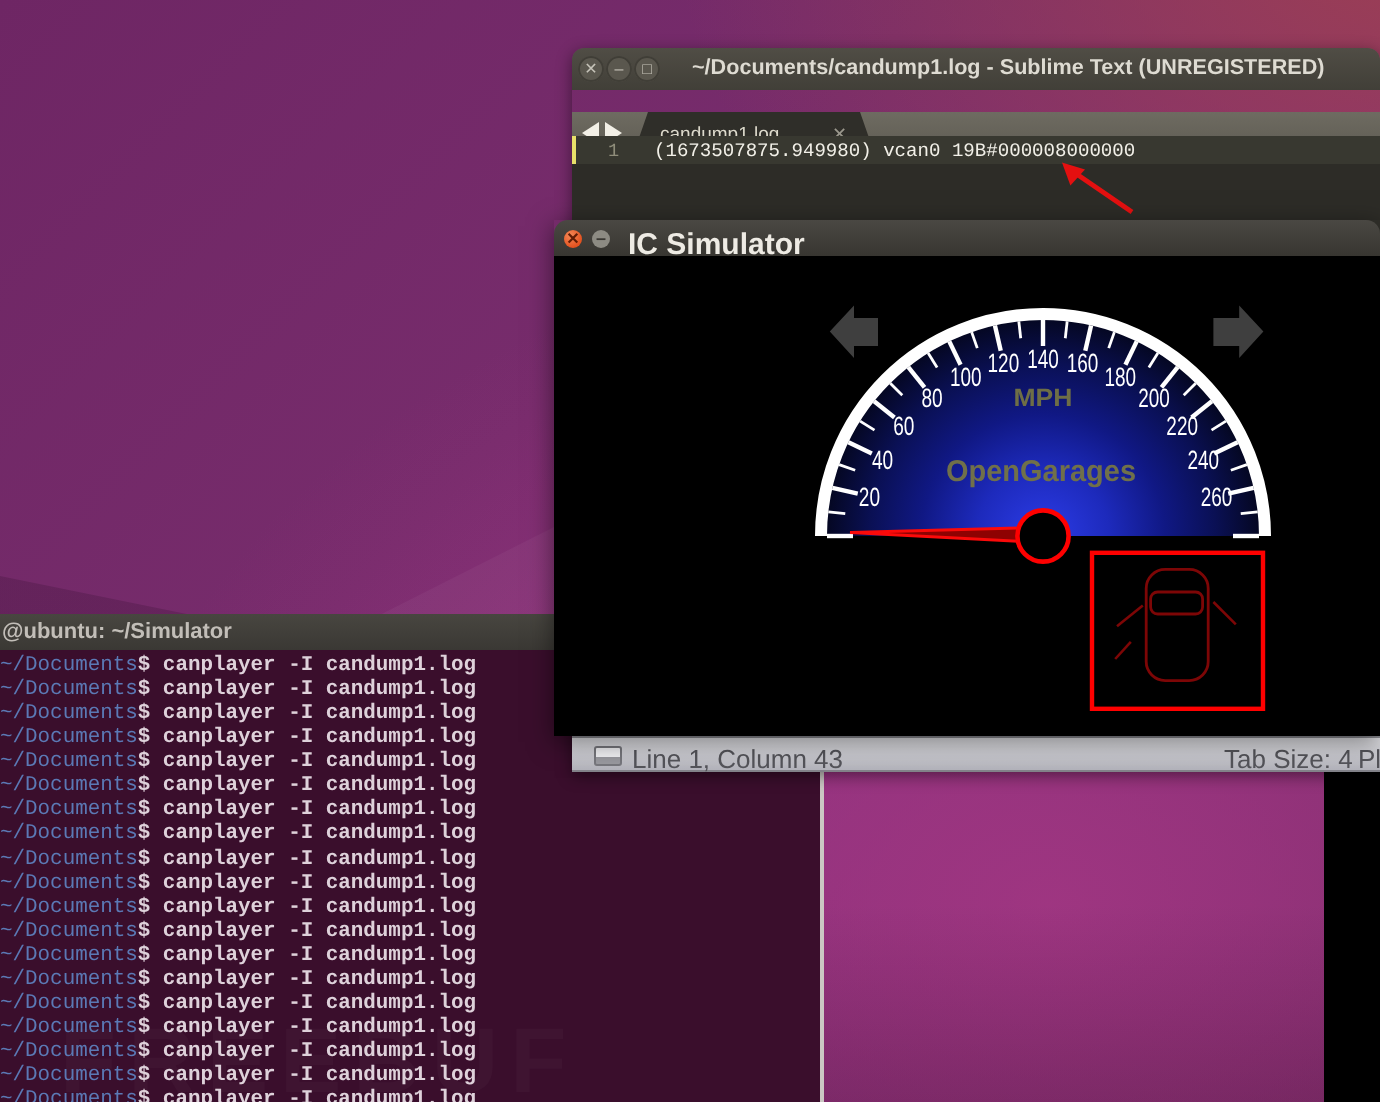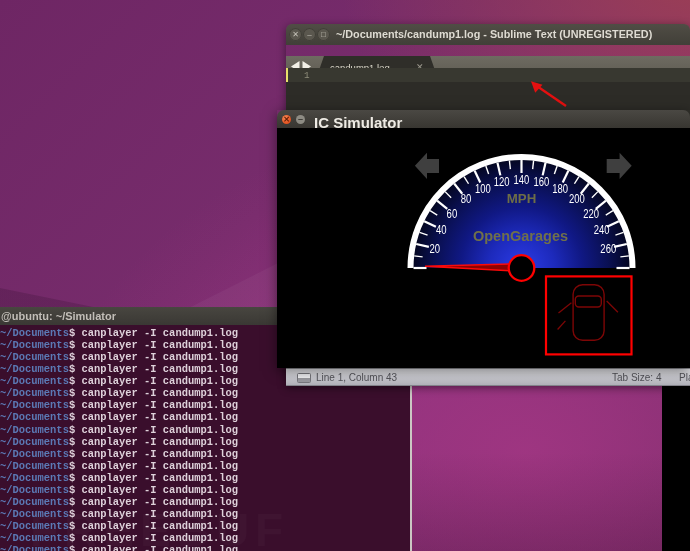--- a/index.html
+++ b/index.html
@@ -13,37 +13,37 @@
   }
   .abs{position:absolute}
   
   #blackbr{left:662px;top:386px;width:28px;height:165px;background:#000}
   
   #term{left:-10px;top:307px;width:422px;height:244px;}
   #termbar{left:0;top:0;width:100%;height:18px;background:linear-gradient(#484640,#3a3834);border-radius:8px 8px 0 0}
   #termtitle{left:11px;top:3px;font-size:11px;font-weight:bold;color:#c2beb8;white-space:nowrap}
   #termbody{left:0;top:18px;width:420px;height:226px;background:#3a0e2c;border-right:2px solid #cbc7c3}
   #termtext{left:10px;top:2px;font-family:"Liberation Mono",monospace;font-weight:bold;font-size:10.45px;line-height:12.07px;color:#ded1da;white-space:pre}
-  #termtext b{color:#5b79b5;font-weight:bold}
+  #termtext b{color:#5b79b5;font-weight:normal}
   #wmark{left:40px;top:178px;font-size:46px;font-weight:bold;letter-spacing:6px;color:rgba(255,255,255,0.028);font-family:"Liberation Sans",sans-serif;white-space:nowrap}
   
   #subl{left:286px;top:24px;width:404px;height:362px;border-radius:6px 6px 0 0;box-shadow:0 2px 8px rgba(0,0,0,.45)}
   #sublbar{left:0;top:0;width:100%;height:21px;background:linear-gradient(#504d45,#413f38);border-radius:6px 6px 0 0}
   .wbtn{width:13px;height:13px;border-radius:50%;background:#5a574e;top:4px;color:#c6c3b9;font-size:8px;line-height:13px;text-align:center;box-shadow:inset 0 0 0 1px #403e37}
-  #subltitle{left:50px;top:4px;font-size:10.8px;font-weight:bold;color:#dedbd2;white-space:nowrap}
+  #subltitle{left:60px;top:4px;font-size:10.8px;font-weight:bold;color:#dedbd2;white-space:nowrap}
   #subltabs{left:0;top:32px;width:100%;height:23px;background:linear-gradient(#6e6b61,#5d5a51)}
   #tab1{left:30px;top:0;width:122px;height:23px;background:#2f2e29;clip-path:polygon(8px 0,114px 0,122px 23px,0 23px)}
   #tab1 span{position:absolute;left:14px;top:6px;font-size:9.5px;color:#dcd9cb}
   #tab1 i{position:absolute;left:100px;top:6px;font-style:normal;font-size:9px;color:#9a978c}
   #sublbody{left:0;top:44px;width:100%;height:300px;background:#2d2c27}
   #rowhl{left:0;top:0;width:100%;height:14px;background:#383830}
   #caretmark{left:0;top:0;width:2.4px;height:14px;background:#e8e06a}
   #lineno{left:18px;top:2px;font-family:"Liberation Mono",monospace;font-size:9.3px;color:#8f8d7a}
   #codeline{left:41px;top:2px;font-family:"Liberation Mono",monospace;font-size:9.55px;color:#f2f0e8;white-space:pre}
-  #sublstatus{left:0;top:344px;width:100%;height:16px;background:linear-gradient(#e8e8ec,#b2b2ba);border-top:1px solid #8f8f96;border-bottom:1px solid #83838a;color:#54545a;font-size:10px}
+  #sublstatus{left:0;top:344px;width:100%;height:16px;background:linear-gradient(#e8e8ec,#b2b2ba);border-top:1px solid #8f8f96;border-bottom:1px solid #83838a;color:#54545a;font-size:13px}
   #stxt1{left:30px;top:3px}
   #stxt2{left:326px;top:3px}
   #stxt3{left:393px;top:3px}
   #sicon{left:11px;top:3.5px;width:12px;height:8px;border:1px solid #77777d;border-radius:1.5px;background:linear-gradient(#f2f2f5 55%,#99999f 55%)}
   
   #icsim{left:277px;top:110px;width:413px;height:258px;box-shadow:0 3px 12px rgba(0,0,0,.5)}
   #icbar{left:0;top:0;width:100%;height:18px;background:linear-gradient(#4a4843,#383631);border-radius:7px 7px 0 0}
   #icclose{left:5px;top:5px;width:9px;height:9px;border-radius:50%;background:radial-gradient(circle at 35% 30%,#f58957,#e4521f 70%);color:#611c04;font-size:8px;line-height:9px;text-align:center;font-weight:bold}
   #icmin{left:19px;top:5px;width:9px;height:9px;border-radius:50%;background:#8d8b83;color:#3a3833;font-size:9px;line-height:8px;text-align:center;font-weight:bold}
   #ictitle{left:37px;top:4px;font-size:15px;font-weight:bold;color:#eeebe4}
@@ -103,20 +103,21 @@
         </svg>
       <div class="abs" id="tab1">
           <span>candump1.log</span>
           <i>✕</i>
         </div>
     </div>
     <div class="abs" id="sublbody">
       <div class="abs" id="rowhl"></div>
       <div class="abs" id="caretmark"></div>
       <span class="abs" id="lineno">1</span>
+      <span class="abs" id="codeline">(1673507875.949980) vcan0 19B#000008000000</span>
       <svg class="abs" style="left:240px;top:8px" width="46" height="34" viewBox="0 0 46 34">
         <line x1="40" y1="30" x2="13" y2="11.5" stroke="#e41010" stroke-width="2.4"></line>
         <polygon points="5,5.3 16.5,8.8 9.2,16.8" fill="#e41010"></polygon>
       </svg>
     </div>
     <div class="abs" id="sublstatus">
       <div class="abs" id="sicon"></div>
       <span class="abs" id="stxt1">Line 1, Column 43</span>
       <span class="abs" id="stxt2">Tab Size: 4</span>
       <span class="abs" id="stxt3">Pla</span>

